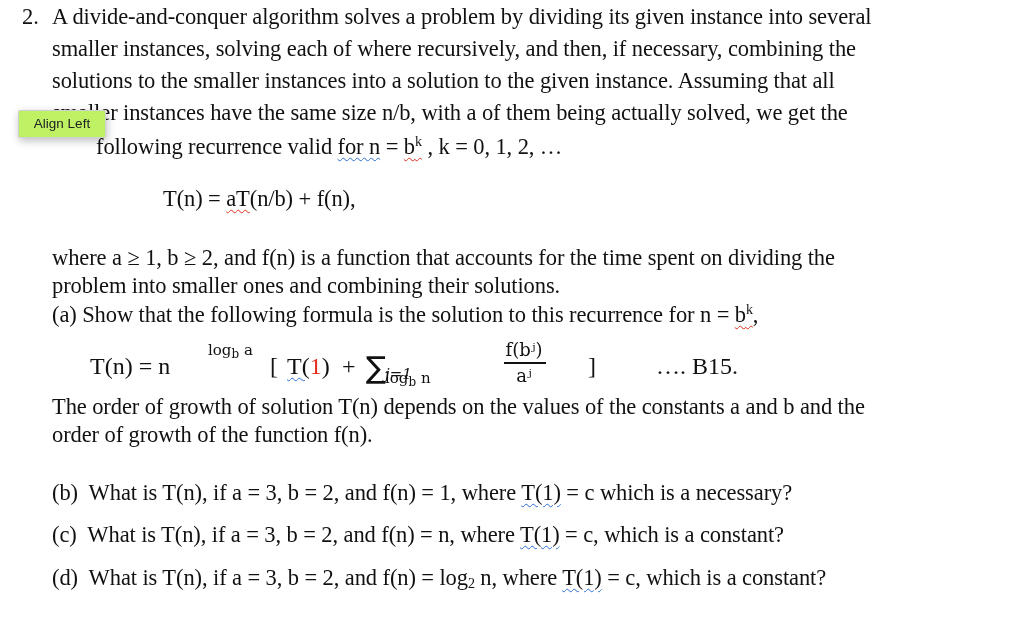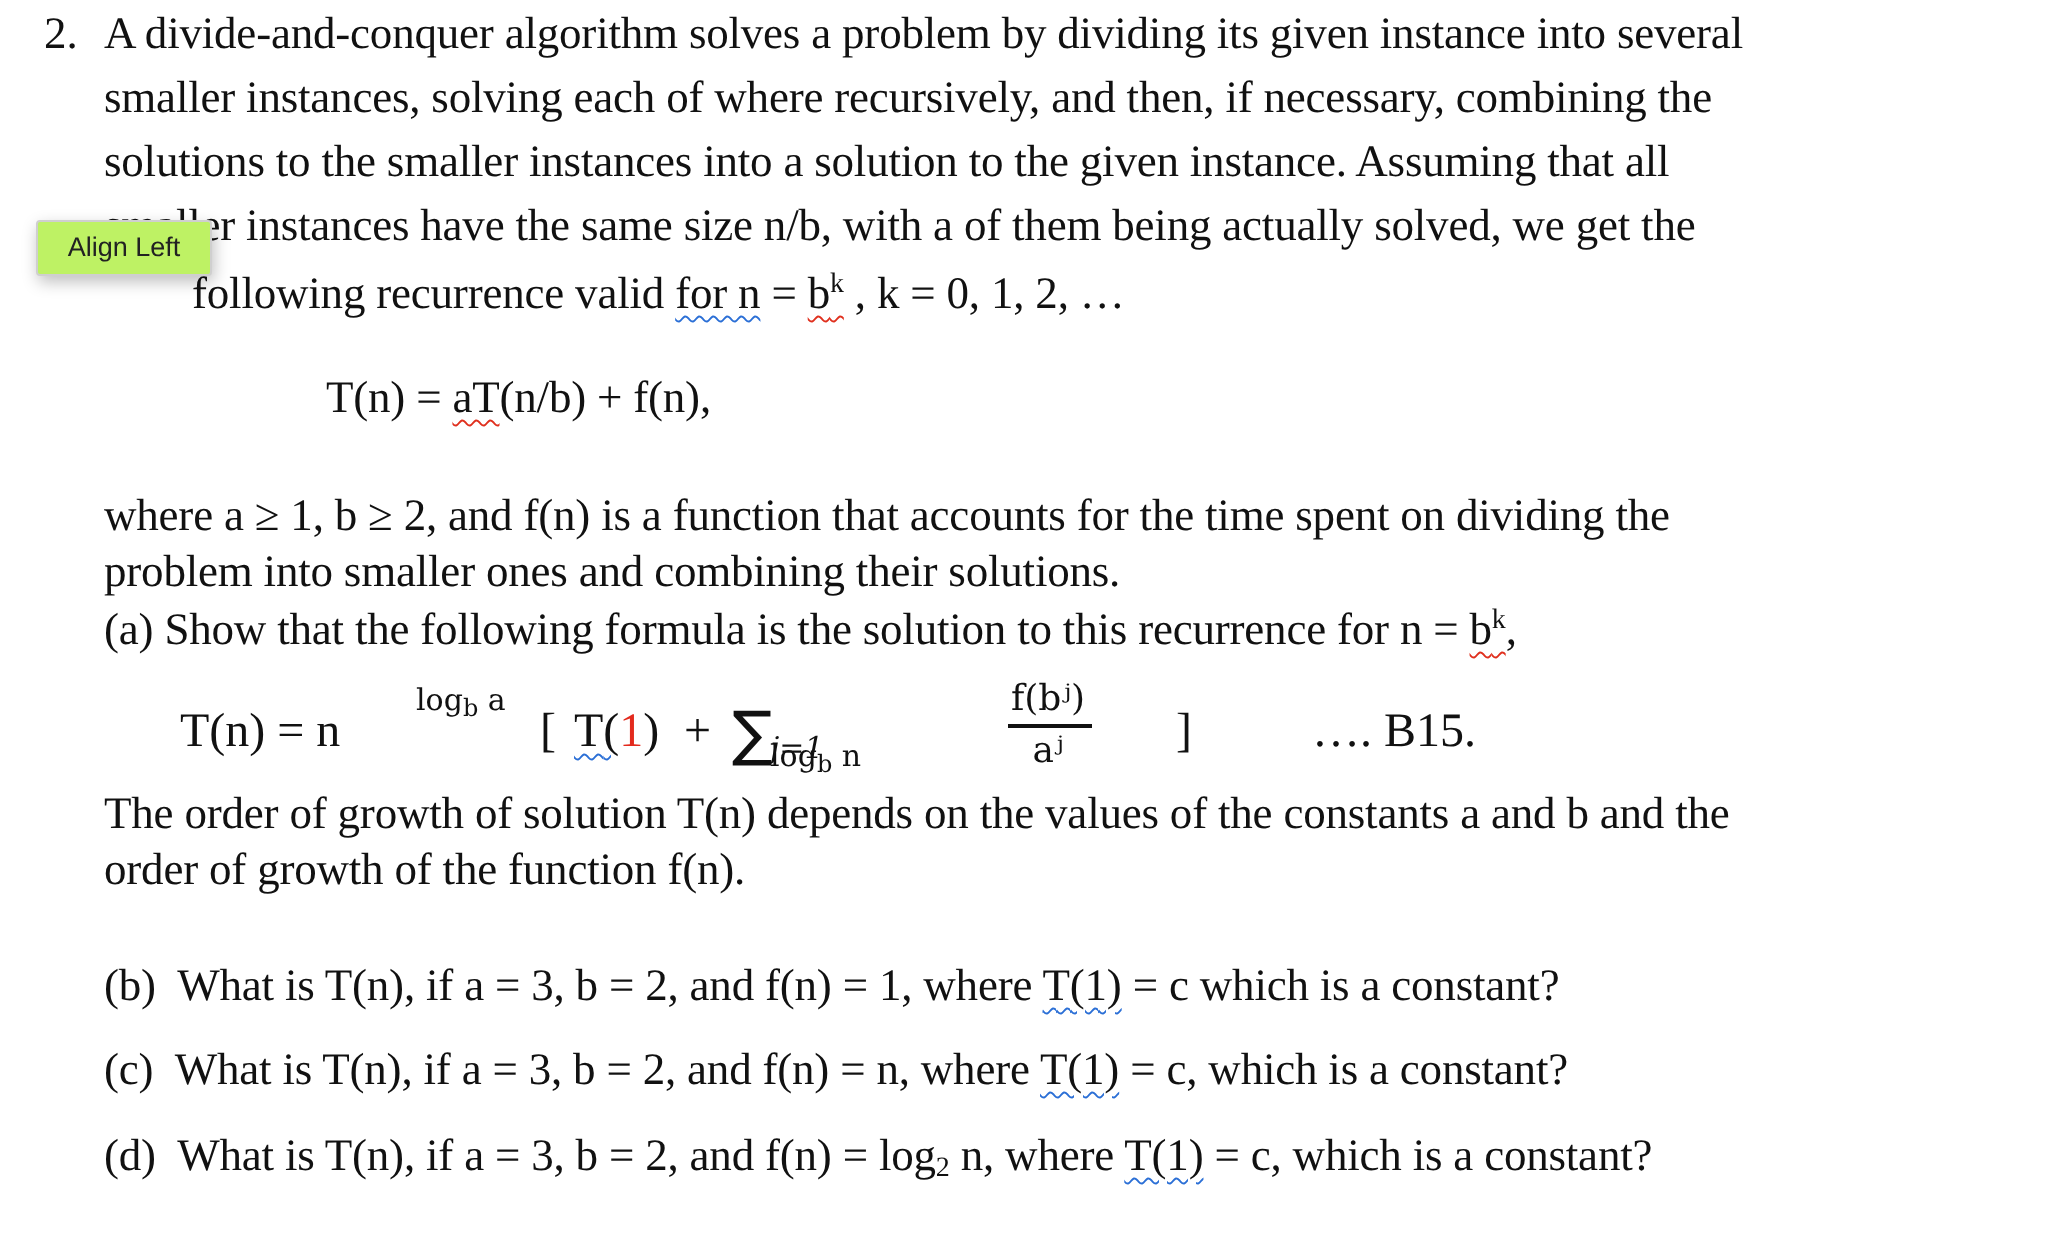--- a/index.html
+++ b/index.html
@@ -133,21 +133,21 @@
     <span class="frac-bar" style="left:414px; top:22px;"></span>
     <span class="frac-den" style="left:412px; top:28px;">aʲ</span>
     <span class="part" style="left:498px; top:12px;">]</span>
     <span class="part" style="left:566px; top:12px;">…. B15.</span>
   </div>
 
   <div class="line" style="left:52px; top:393px;">The order of growth of solution T(n) depends on the values of the constants a and b and the</div>
   <div class="line" style="left:52px; top:421px;">order of growth of the function f(n).</div>
 
   <div class="line" style="left:52px; top:479px;">
-    <span>(b)</span>&nbsp; <span>What is T(n), if a = 3, b = 2, and f(n) = 1, where </span><span class="squig-blue">T(1)</span><span> = c which is a constant?</span>
+    <span>(b)</span>&nbsp; <span>What is T(n), if a = 3, b = 2, and f(n) = 1, where </span><span class="squig-blue">T(1)</span><span> = c which is a necessary?</span>
   </div>
   <div class="line" style="left:52px; top:521px;">
     <span>(c)</span>&nbsp; <span>What is T(n), if a = 3, b = 2, and f(n) = n, where </span><span class="squig-blue">T(1)</span><span> = c, which is a constant?</span>
   </div>
   <div class="line" style="left:52px; top:564px;">
     <span>(d)</span>&nbsp; <span>What is T(n), if a = 3, b = 2, and f(n) = log</span><span class="sub2">2</span><span> n, where </span><span class="squig-blue">T(1)</span><span> = c, which is a constant?</span>
   </div>
 
 </div>
 

